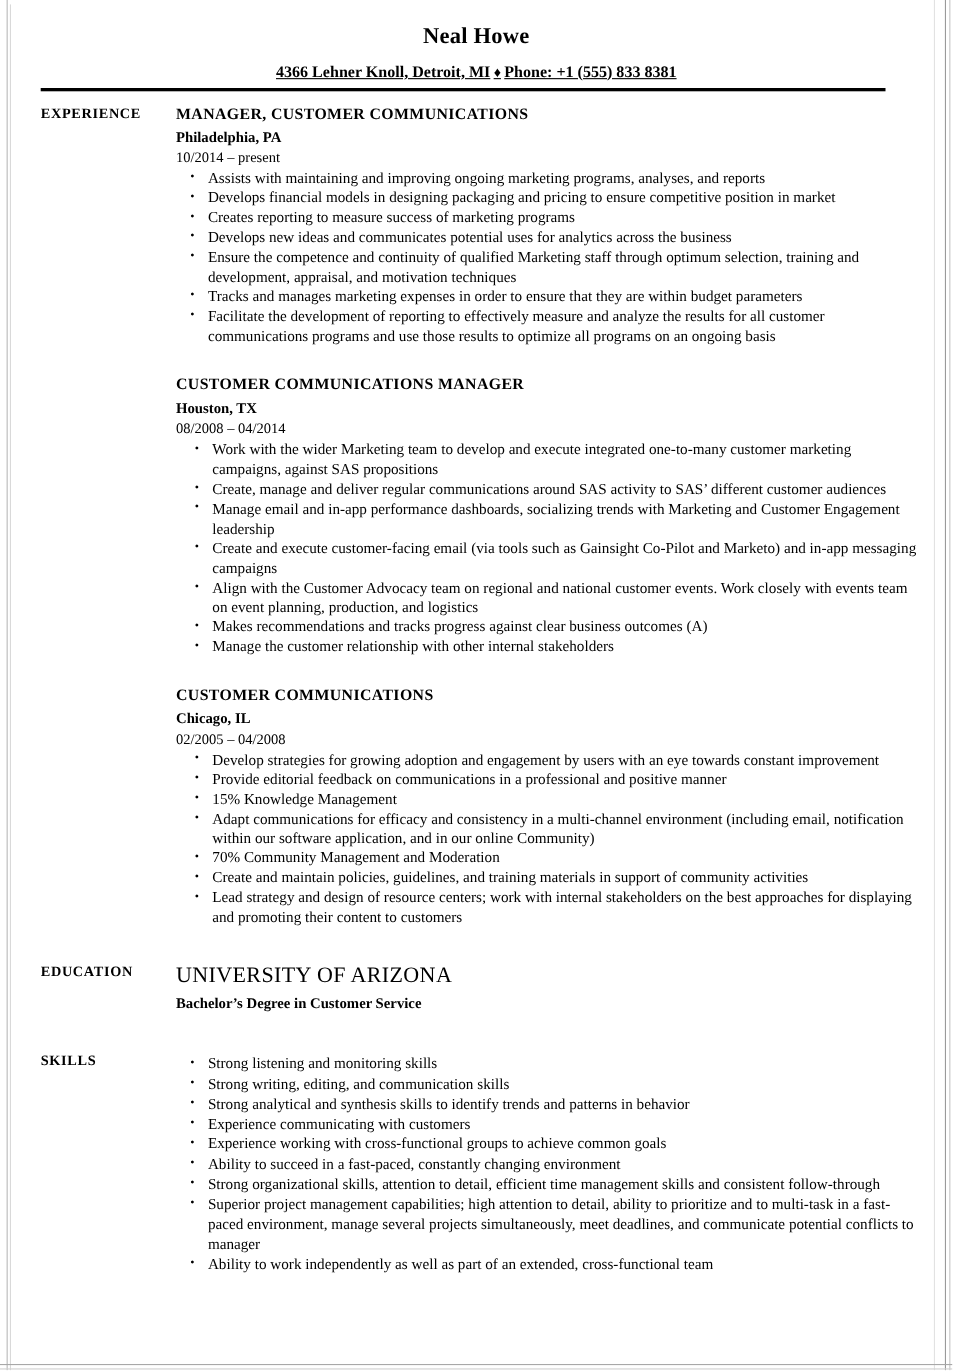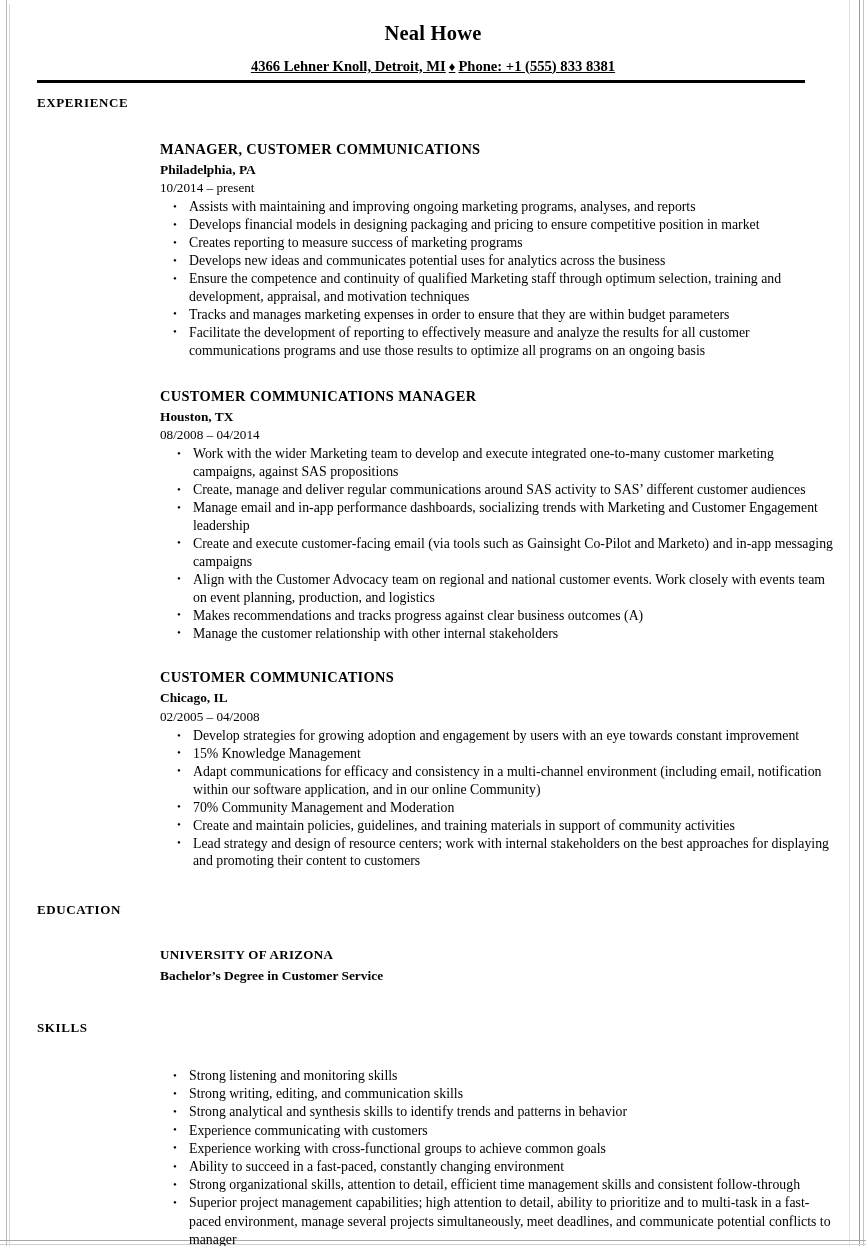--- a/index.html
+++ b/index.html
@@ -108,21 +108,20 @@
     padding-left: 37px;
     box-sizing: border-box;
     font-size: 13px;
     font-weight: bold;
     letter-spacing: 0.6px;
   }
   .body-col {
     flex: 1 1 auto;
     padding-right: 28px;
     box-sizing: border-box;
-    margin-top: 45px;
   }
 
   .job-title {
     font-size: 14.4px;
     font-weight: bold;
     letter-spacing: 0.35px;
     line-height: 1.25;
   }
   .job-location {
     font-size: 13.4px;
@@ -163,22 +162,22 @@
   ul.bullets.indent-wide li::before {
     left: 17px;
   }
 
   .block-gap-1 { height: 27px; }
   .block-gap-2 { height: 26px; }
   .section-gap-edu { height: 32px; }
   .section-gap-skills { height: 36px; }
 
   .edu-school {
-    font-size: 13px;
-    font-weight: bold;
+    font-size: 20px;
+    font-weight: normal;
     letter-spacing: 0.35px;
     line-height: 1.25;
   }
   .edu-degree {
     font-size: 13.4px;
     font-weight: bold;
     line-height: 1.3;
     margin-top: 3px;
   }
   .skills-col ul.bullets li {
@@ -245,20 +244,21 @@
         </div>
 
         <div class="block-gap-2"></div>
 
         <div>
           <div class="job-title">CUSTOMER COMMUNICATIONS</div>
           <div class="job-location">Chicago, IL</div>
           <div class="job-dates">02/2005 – 04/2008</div>
           <ul class="bullets indent-wide">
             <li>Develop strategies for growing adoption and engagement by users with an eye towards constant improvement</li>
+            <li>Provide editorial feedback on communications in a professional and positive manner</li>
             <li>15% Knowledge Management</li>
             <li>Adapt communications for efficacy and consistency in a multi-channel environment (including email, notification within our software application, and in our online Community)</li>
             <li>70% Community Management and Moderation</li>
             <li>Create and maintain policies, guidelines, and training materials in support of community activities</li>
             <li>Lead strategy and design of resource centers; work with internal stakeholders on the best approaches for displaying and promoting their content to customers</li>
           </ul>
         </div>
 
       </div>
     </div>

